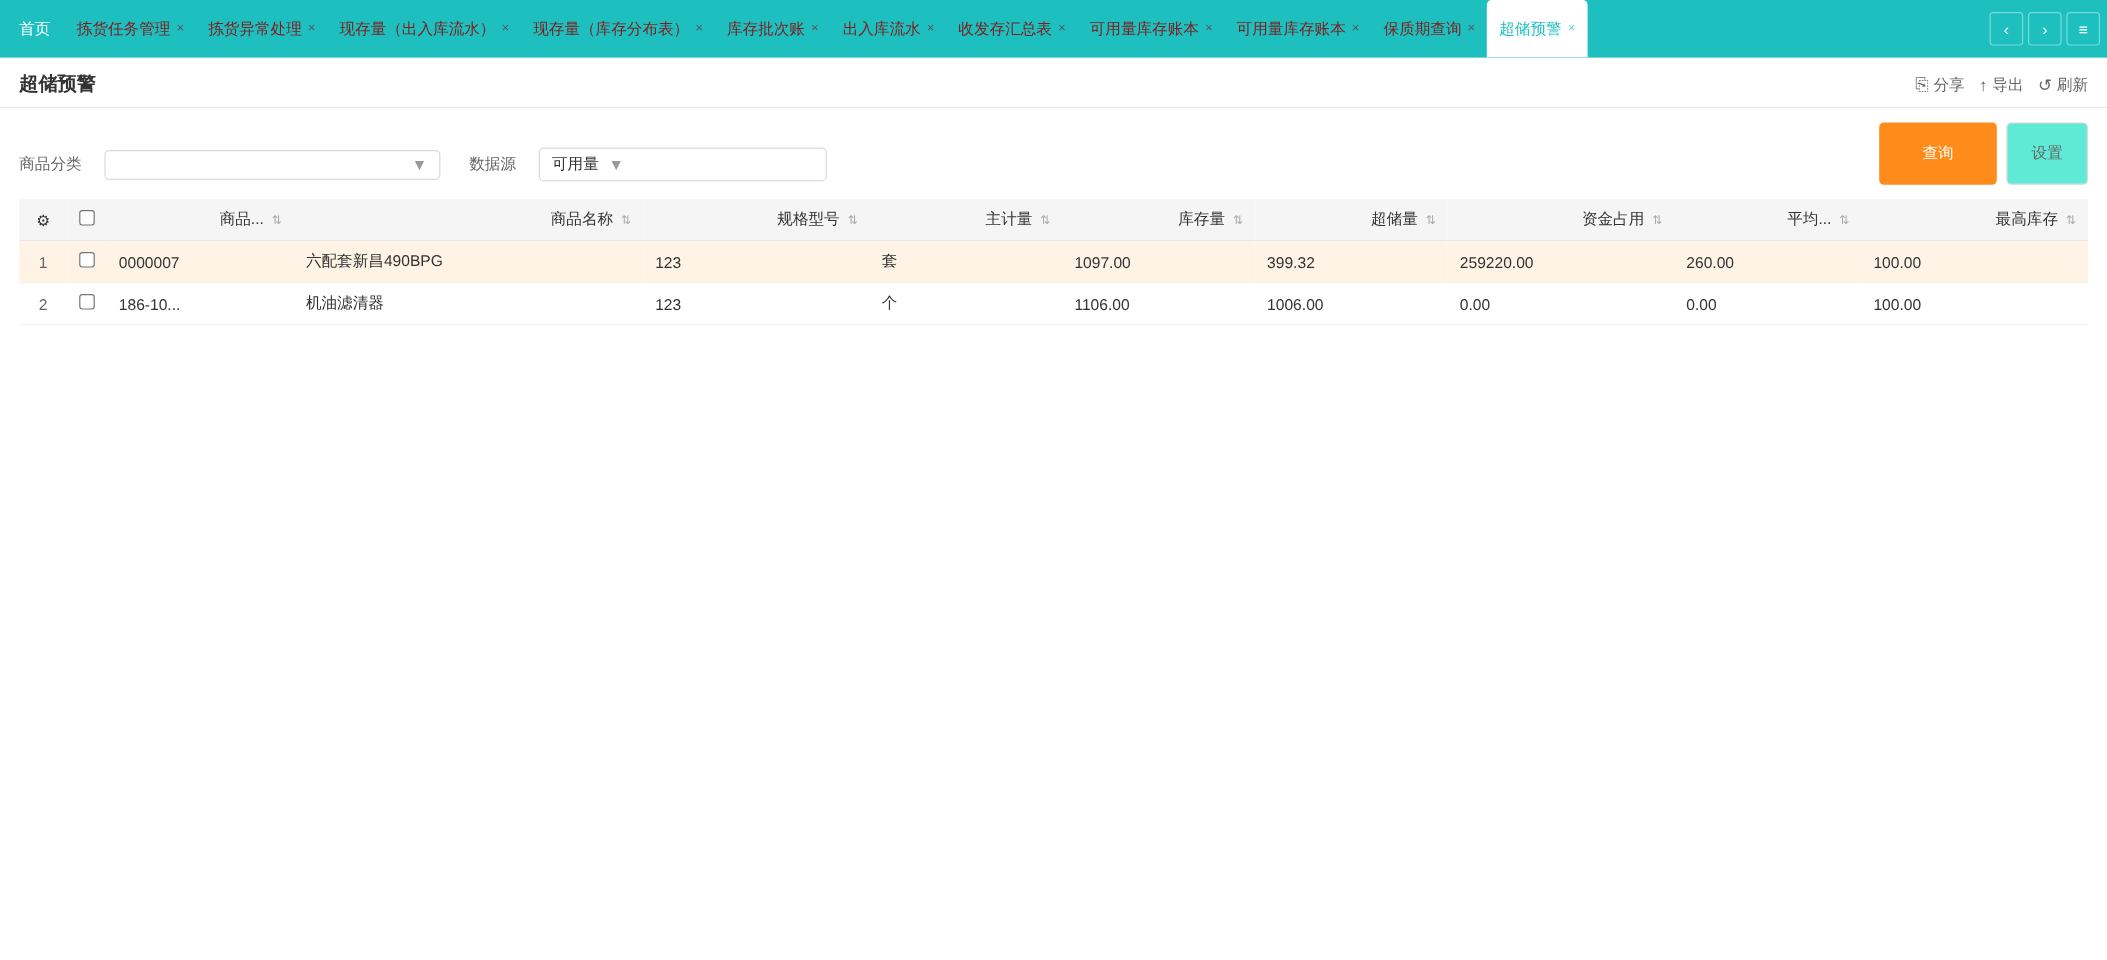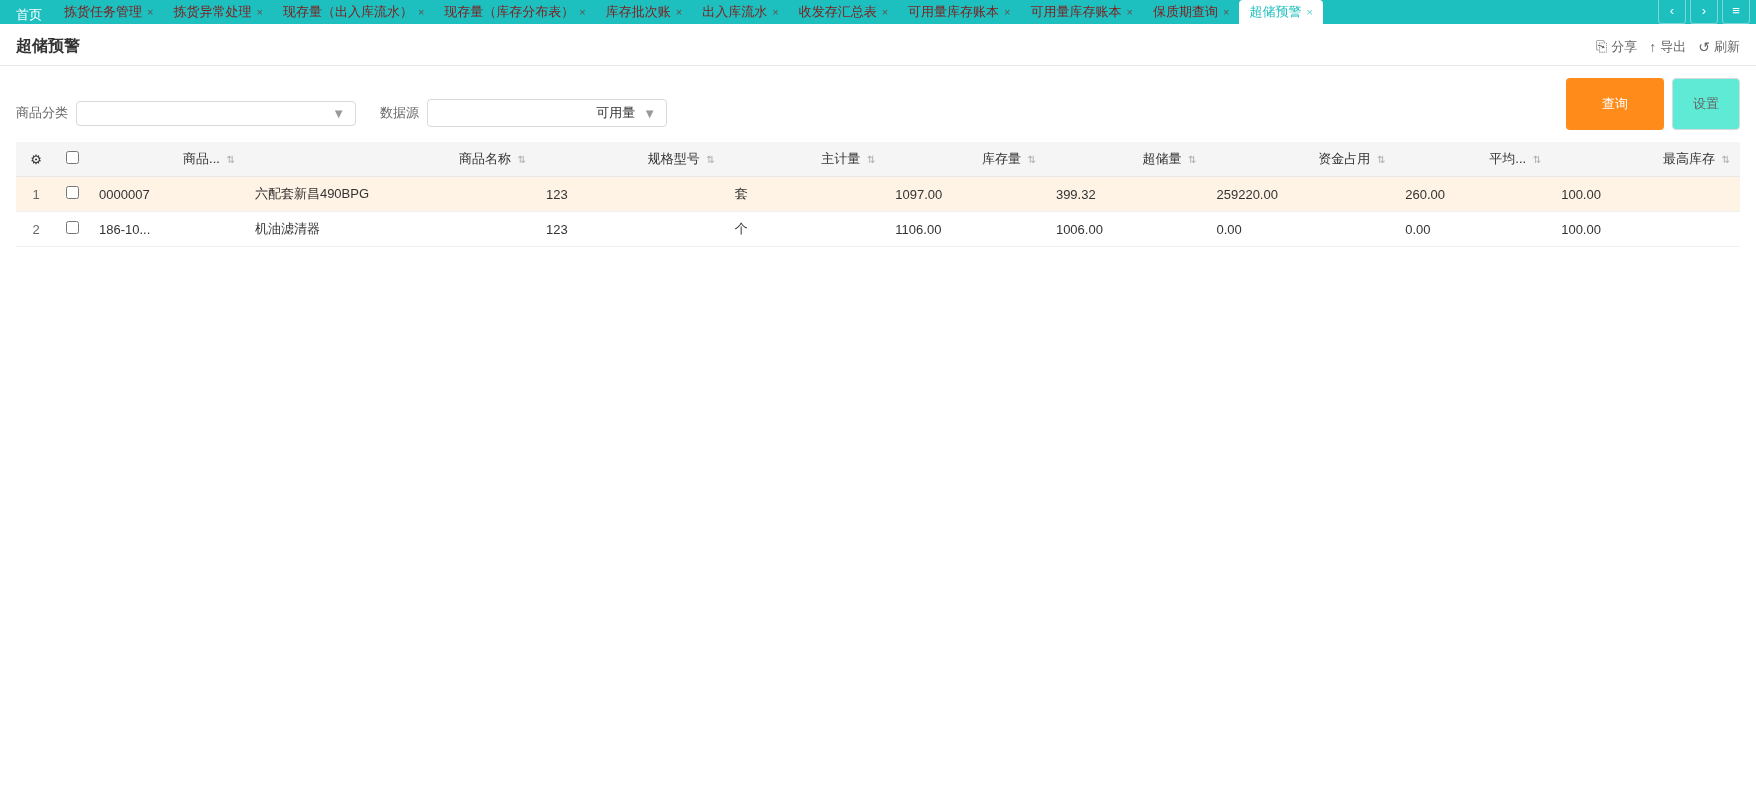--- a/index.html
+++ b/index.html
@@ -1,23 +1,23 @@
 <!DOCTYPE html>
 <html><head>
   <meta charset="utf-8">
   <style>
     * { box-sizing: border-box; margin: 0; padding: 0; }
     body { font-family: "Microsoft YaHei", "PingFang SC", Arial, sans-serif; font-size: 13px; background: #fff; color: #333; }
 
     
     .top-nav {
       display: flex;
-      align-items: flex-end;
+      align-items: center;
       background: #1ebfbf;
-      height: 24px;
+      height: 48px;
       padding: 0 4px;
       overflow: hidden;
     }
     .nav-item {
       display: flex;
       align-items: center;
       padding: 0 10px;
       height: 100%;
       color: #7f1d1d;
       font-size: 13px;
@@ -89,21 +89,21 @@
     
     .filter-bar {
       display: flex;
       align-items: center;
       padding: 12px 16px;
       gap: 24px;
     }
     .filter-item {
       display: flex;
       align-items: center;
-      gap: 8px;
+      gap: 19px;
       margin-top: 18px;
     }
     .filter-label {
       color: #666;
       font-size: 13px;
       white-space: nowrap;
     }
     .filter-select {
       display: flex;
       align-items: center;
@@ -119,21 +119,21 @@
     .filter-select-arrow { color: #999; margin-left: 8px; }
     .data-source-select {
       display: flex;
       align-items: center;
       border: 1px solid #d9d9d9;
       border-radius: 4px;
       padding: 4px 10px;
       min-width: 240px;
       cursor: pointer;
       background: #fff;
-      justify-content: flex-end;
+      justify-content: flex-start;
     }
     .query-btn {
       margin-left: auto;
       background: #ff8c1a;
       color: #fff;
       border: none;
       border-radius: 4px;
       padding: 6px 36px;
       cursor: pointer;
       font-size: 13px;

